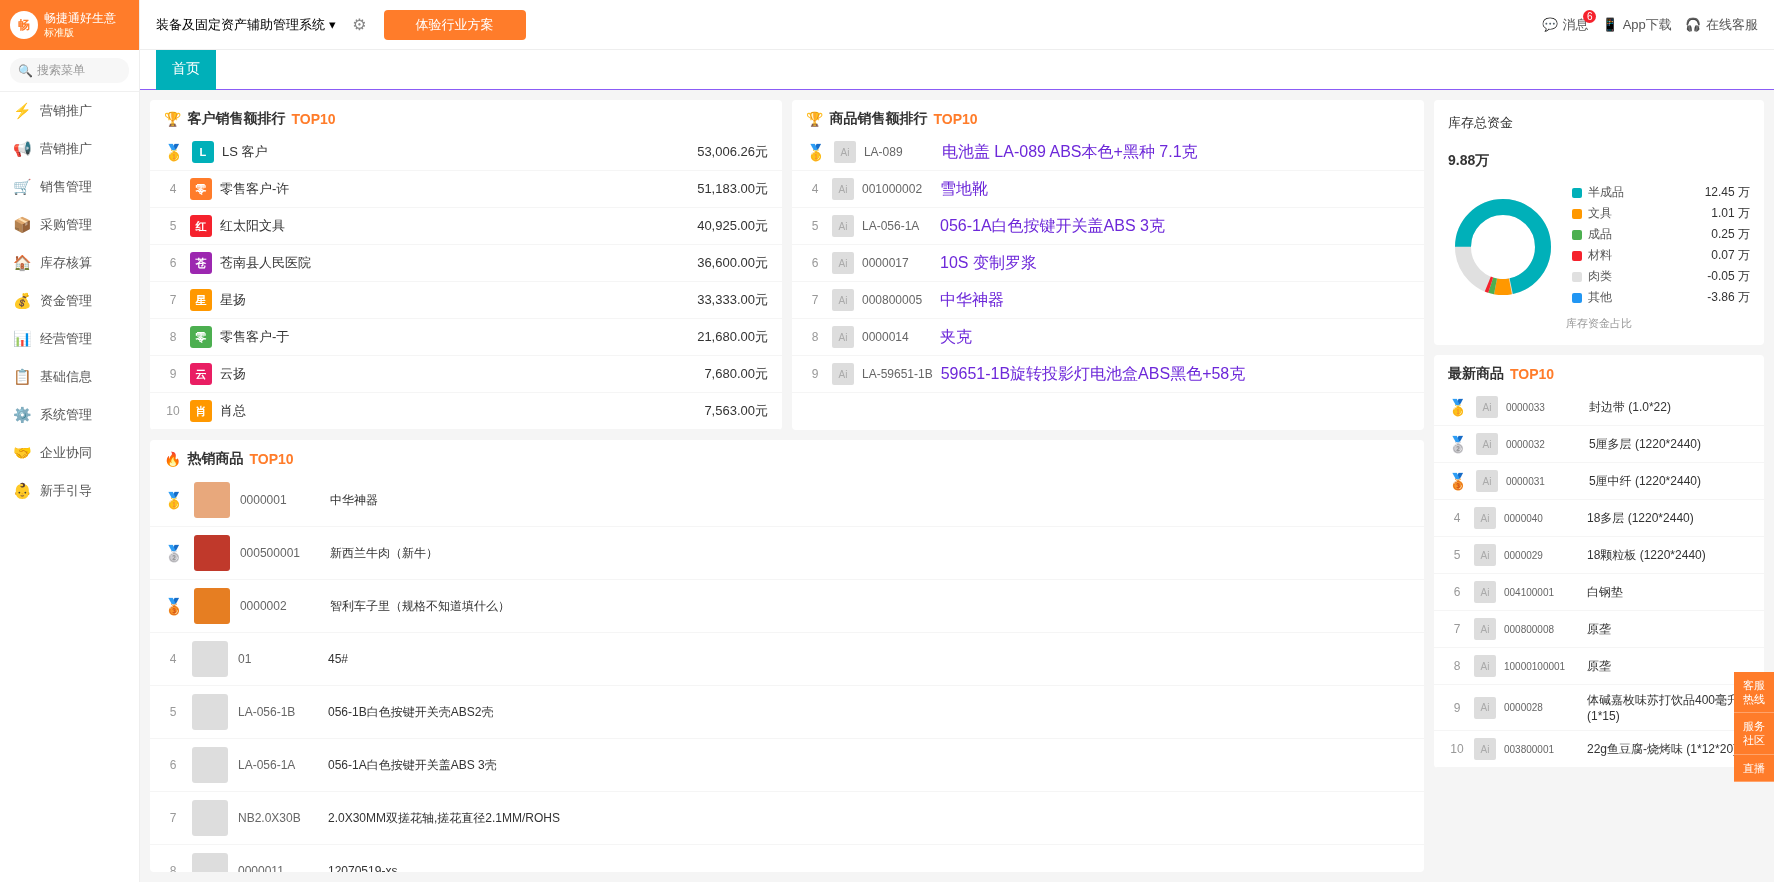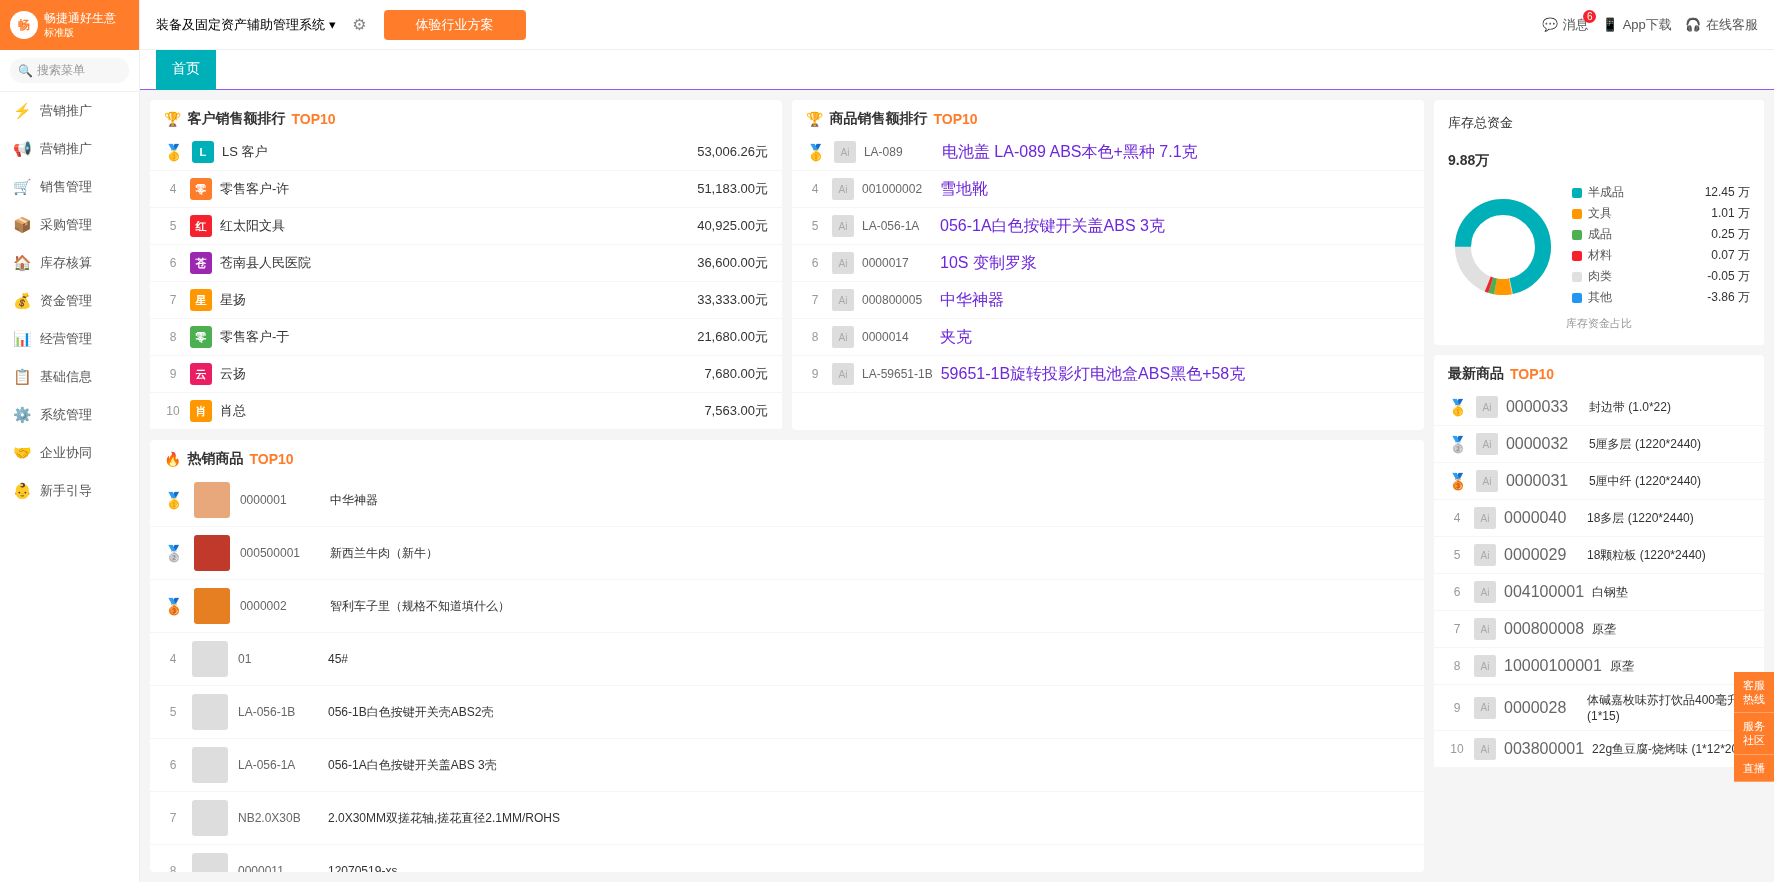--- a/index.html
+++ b/index.html
@@ -214,21 +214,21 @@
     .new-prod-list { background: #fff; border-radius: 4px; }
     .new-prod-row {
       display: flex; align-items: center; padding: 7px 14px; gap: 8px;
       border-bottom: 1px solid #f5f5f5;
     }
     .new-prod-img {
       width: 22px; height: 22px; background: #ddd; border-radius: 2px;
       display: flex; align-items: center; justify-content: center;
       font-size: 10px; color: #aaa;
     }
-    .new-prod-code { font-size: 16px; color: #666; min-width: 75px; }
+    .new-prod-code { font-size: 10px; color: #666; min-width: 75px; }
     .new-prod-name { flex: 1; font-size: 12px; color: #333; }
 
     
     .float-btns {
       position: fixed;
       right: 0;
       bottom: 100px;
       display: flex;
       flex-direction: column;
       z-index: 999;

